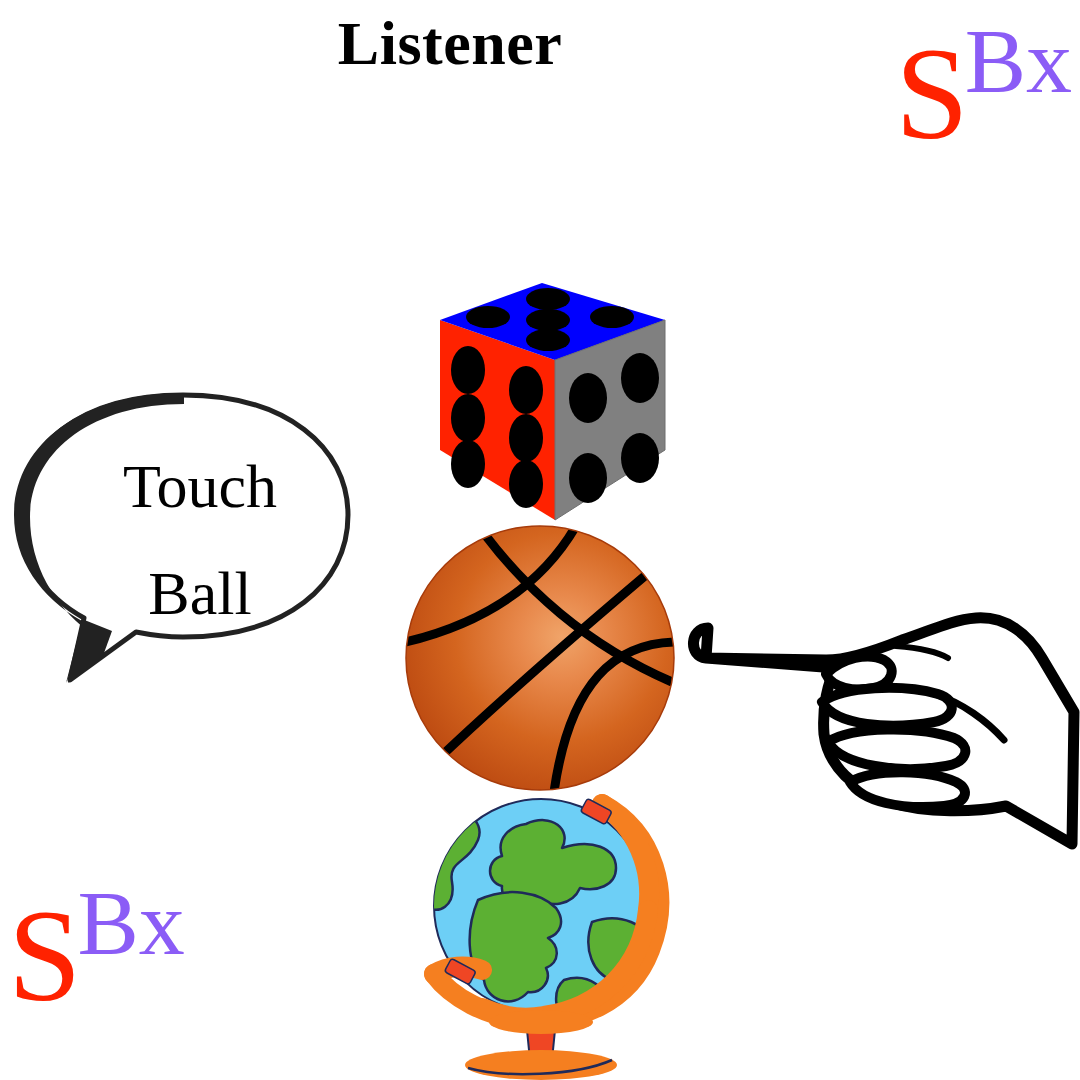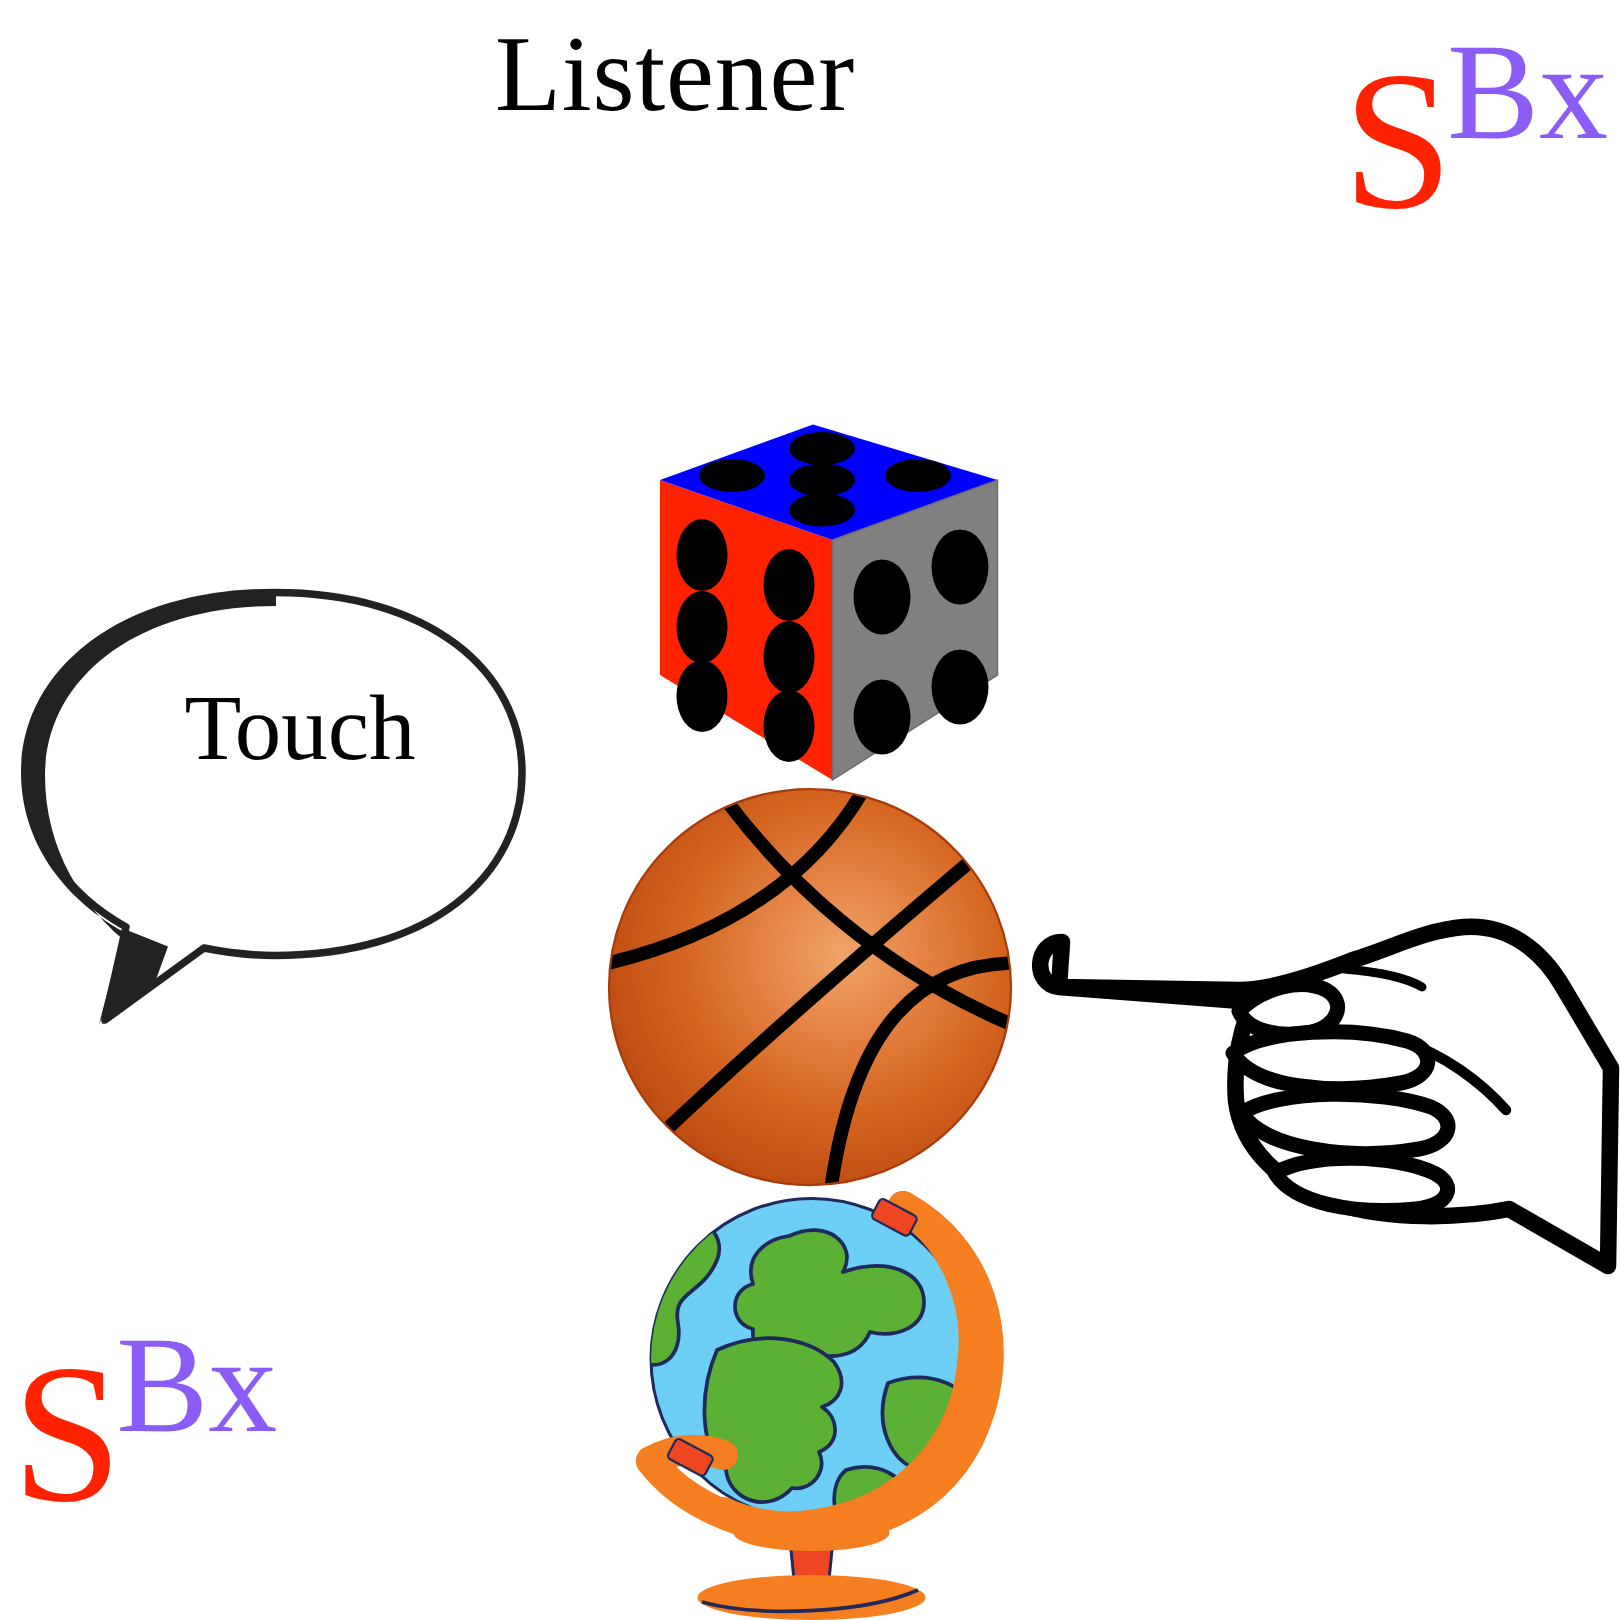--- a/index.html
+++ b/index.html
@@ -18,23 +18,23 @@
 
   
   #title-block {
     position: absolute;
     left: 110px;
     top: 6px;
     width: 680px;
     text-align: center;
     color: #000000;
     font-family: "Liberation Serif", "DejaVu Serif", serif;
-    font-size: 72px;
+    font-size: 62px;
     line-height: 1.22;
-    font-weight: 400;
+    font-weight: 700;
     letter-spacing: 0.5px;
   }
   #title-line-1 { display: block; }
   #title-line-2 { display: block; margin-top: 6px; }
 
   
   .sbx {
     position: absolute;
     font-family: "Liberation Serif", "DejaVu Serif", serif;
     line-height: 1;
@@ -148,20 +148,21 @@
                C 6 175, 33 213, 74 236
                L 58 298
                L 80 246
                C 47 221, 22 181, 22 132
                C 22 68, 82 19, 176 19 Z" fill="#222222"></path>
 
       <path d="M 74 234 L 60 298 L 96 268 L 104 246 Z" fill="#222222"></path>
     </svg>
     <div id="bubble-text">
       <span>Touch</span>
+      <span>Ball</span>
     </div>
   </div>
 
   <div id="dice">
     <svg width="260" height="260" viewBox="0 0 260 260">
 
       <polygon points="135,88 245,48 245,178 135,248" fill="#808080"></polygon>
 
       <polygon points="135,88 135,248 20,178 20,48" fill="#FF2200"></polygon>
 

